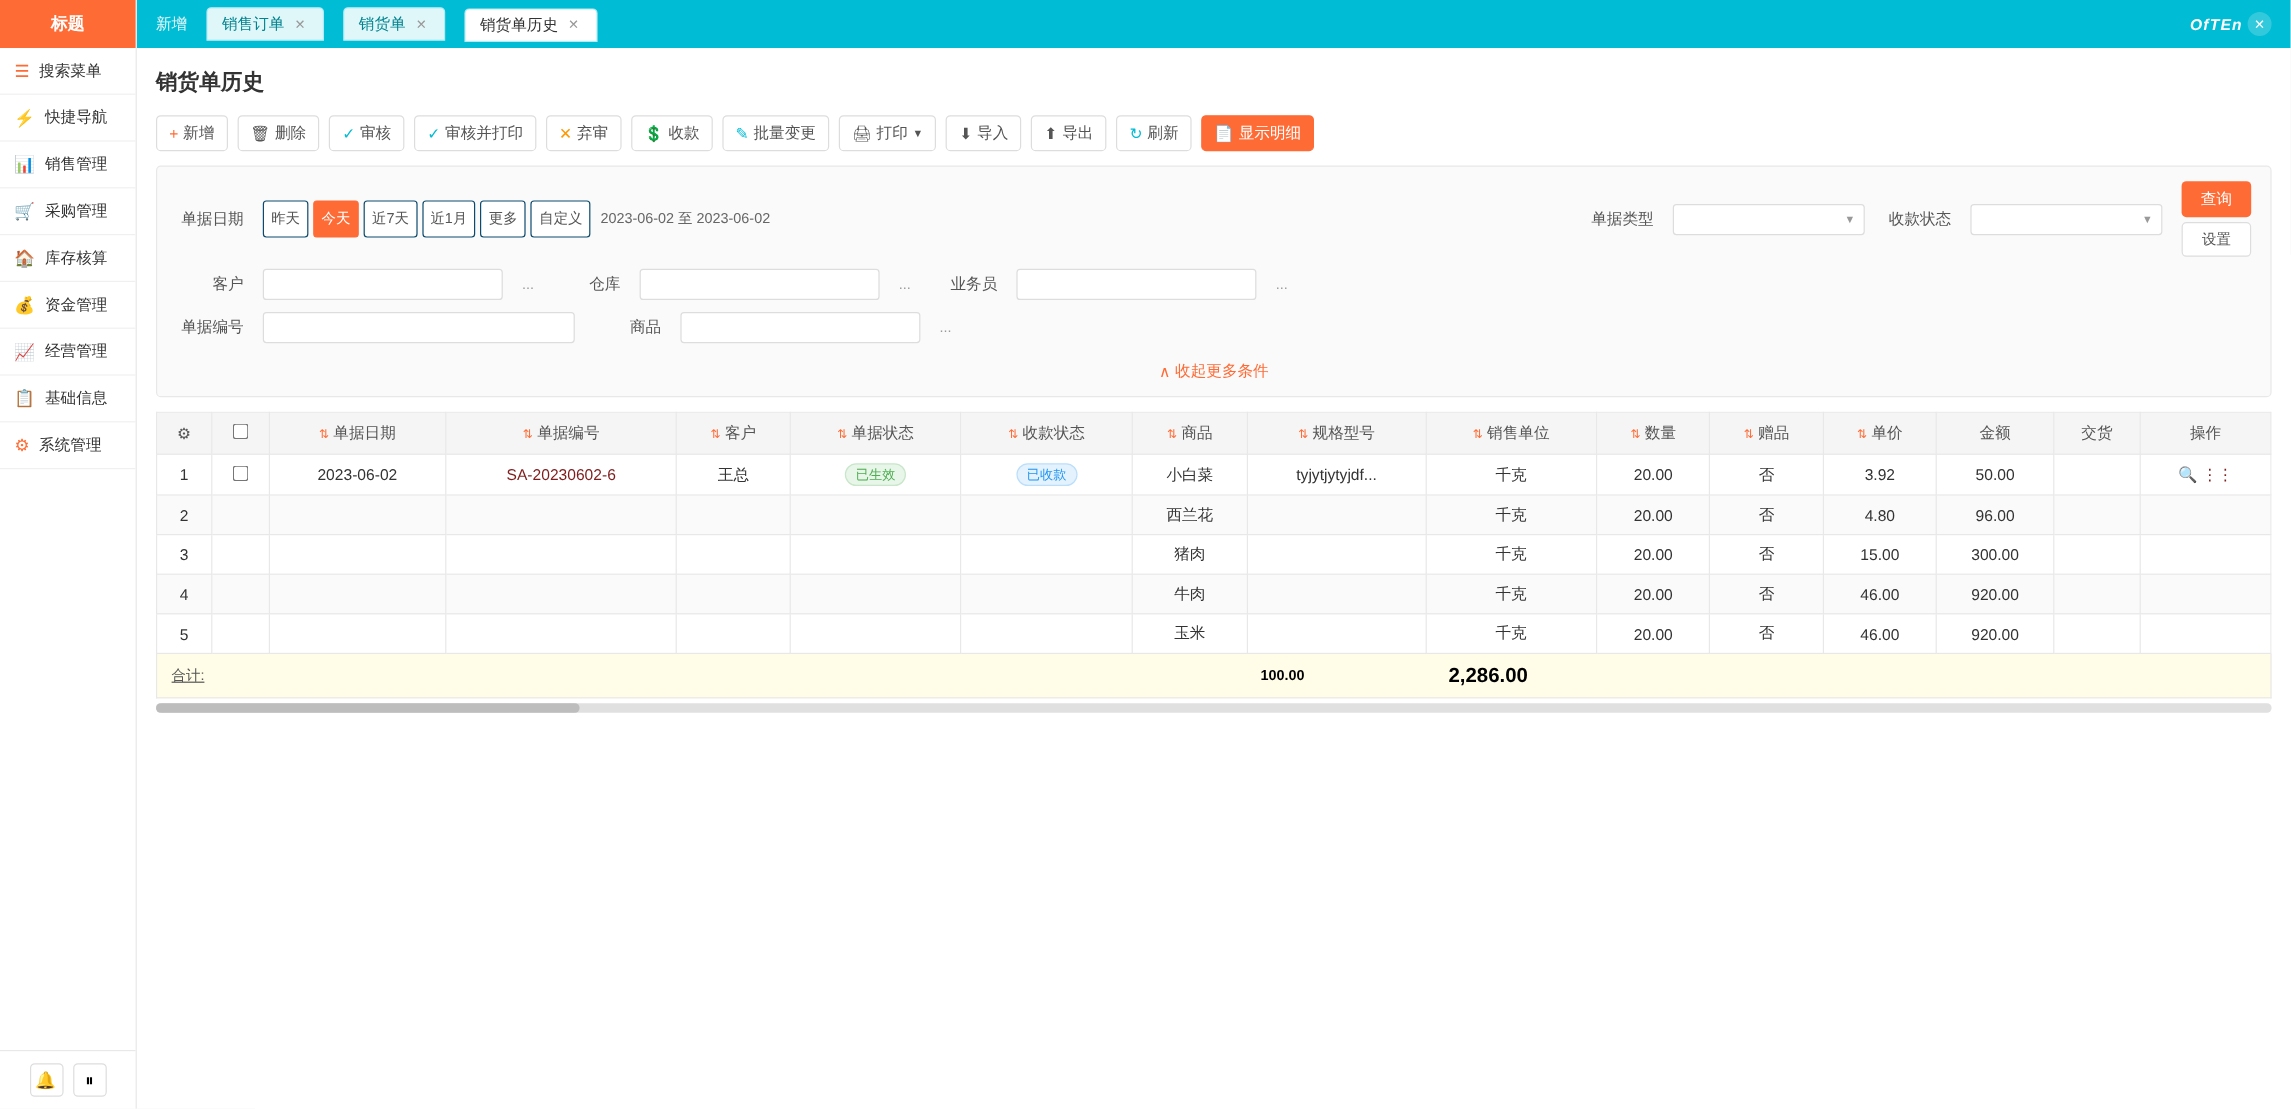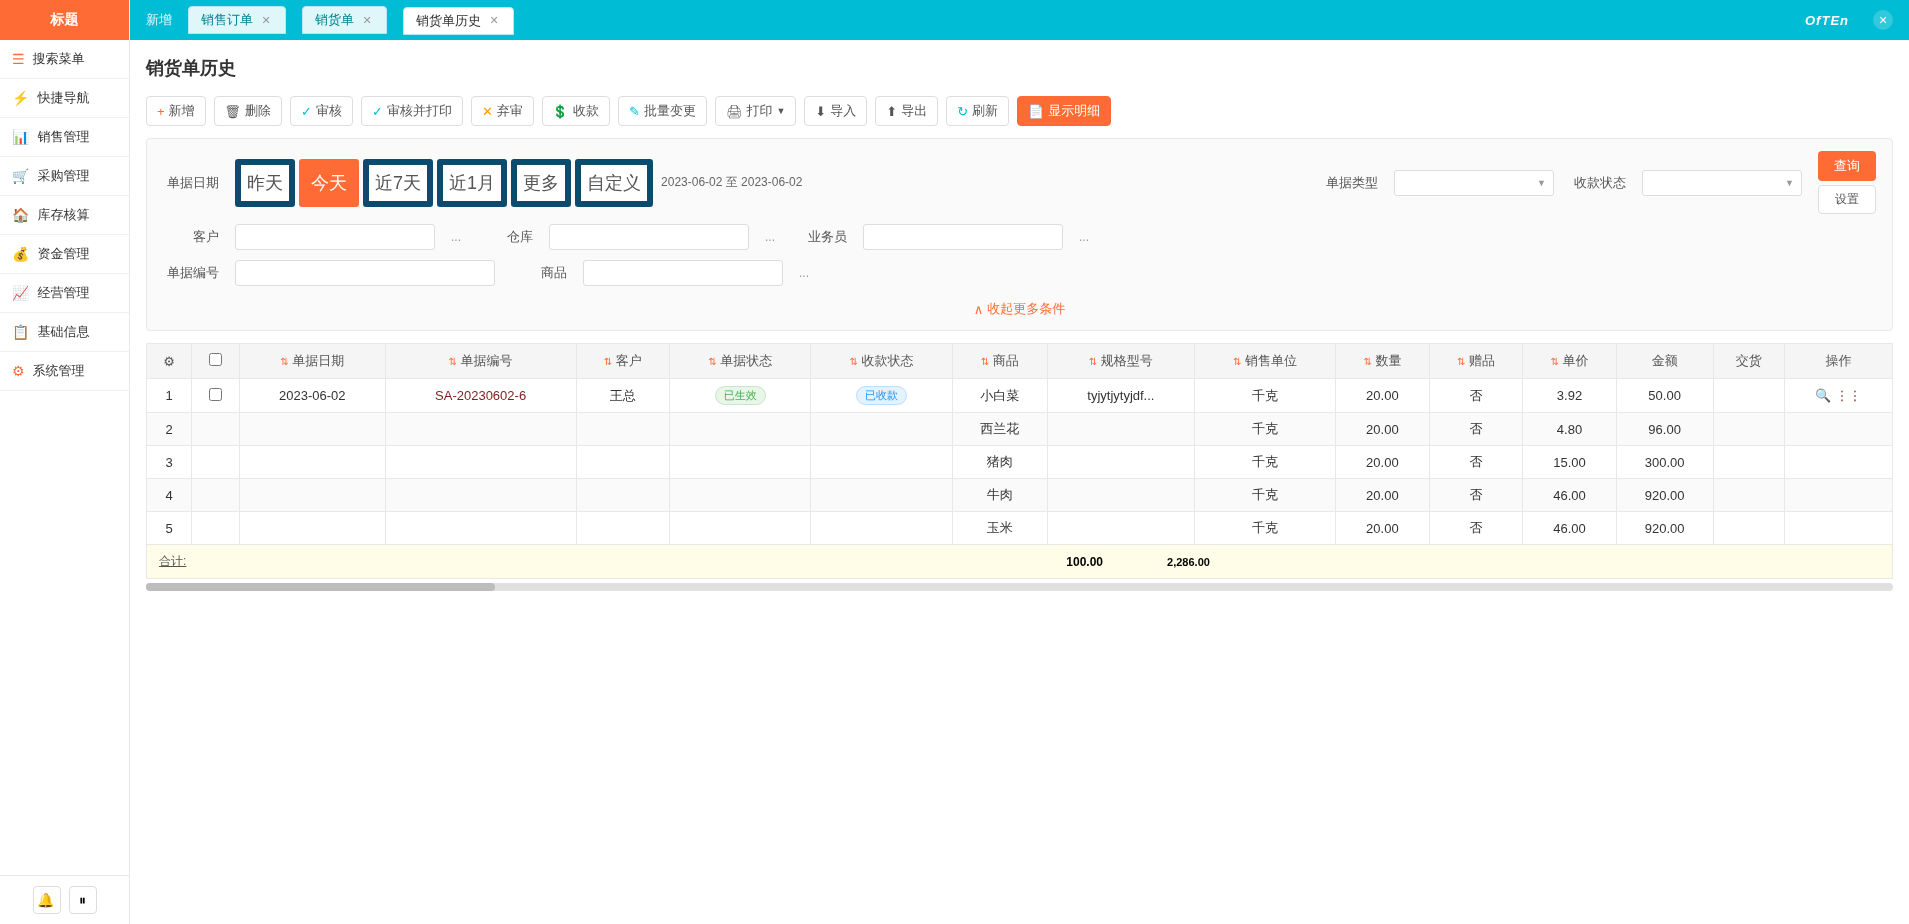--- a/index.html
+++ b/index.html
@@ -1,20 +1,20 @@
 <!DOCTYPE html>
 <html><head>
   <meta charset="utf-8">
   <style>
     * { box-sizing: border-box; margin: 0; padding: 0; font-family: 'Microsoft YaHei', Arial, sans-serif; font-size: 13px; }
     body { display: flex; height: 924px; overflow: hidden; background: #f5f5f5; }
 
     
     .sidebar {
-      width: 130px;
+      width: 114px;
       background: #fff;
       border-right: 1px solid #e8e8e8;
       display: flex;
       flex-direction: column;
       flex-shrink: 0;
     }
     .sidebar-logo {
       height: 40px;
       background: #ff6b35;
       display: flex;
@@ -154,25 +154,25 @@
       gap: 8px;
       flex: 1;
     }
     .date-shortcuts {
       display: flex;
       align-items: center;
       gap: 4px;
     }
     .date-btn {
       padding: 6px 6px;
-      border: 6px solid #0c4a6e;
+      border: 1px solid #0c4a6e;
       border-radius: 3px;
       background: #fff;
       cursor: pointer;
-      font-size: 18px;
+      font-size: 12px;
       color: #555;
     }
     .date-btn.active {
       background: #ff6b35;
       color: #fff;
       border-color: #ff6b35;
     }
     .date-range {
       font-size: 12px;
       color: #666;
@@ -285,21 +285,21 @@
     .table-footer {
       display: flex;
       align-items: center;
       background: #fffde7;
       border: 1px solid #e8e8e8;
       border-top: none;
       padding: 8px 12px;
     }
     .summary-label { color: #555; font-size: 12px; text-decoration: underline; }
     .summary-qty { margin-left: 880px; font-weight: bold; font-size: 12px; }
-    .summary-amount { margin-left: 64px; font-weight: bold; font-size: 11px; }
+    .summary-amount { margin-left: 120px; font-weight: bold; font-size: 17px; }
 
     
     .pagination {
       display: flex;
       align-items: center;
       justify-content: flex-end;
       padding: 10px 12px;
       gap: 8px;
       font-size: 12px;
       color: #555;
@@ -342,21 +342,21 @@
       background: #00bcd4;
       display: flex;
       align-items: center;
       padding: 0 16px;
       color: #fff;
       font-size: 13px;
       gap: 12px;
     }
     .top-bar-nav { display: flex; gap: 16px; align-items: center; }
     .top-bar-link { color: #fff; cursor: pointer; opacity: 0.9; }
-    .top-bar-right { margin-left: auto; display: flex; align-items: center; gap: 24px; color: #fff; }
+    .top-bar-right { margin-left: auto; display: flex; align-items: center; gap: 4px; color: #fff; }
   </style>
 </head>
 <body>
 
 <div class="sidebar">
   <div class="sidebar-logo">标题</div>
   <div class="sidebar-item">
     <span class="icon">☰</span>
     <span>搜索菜单</span>
   </div>

